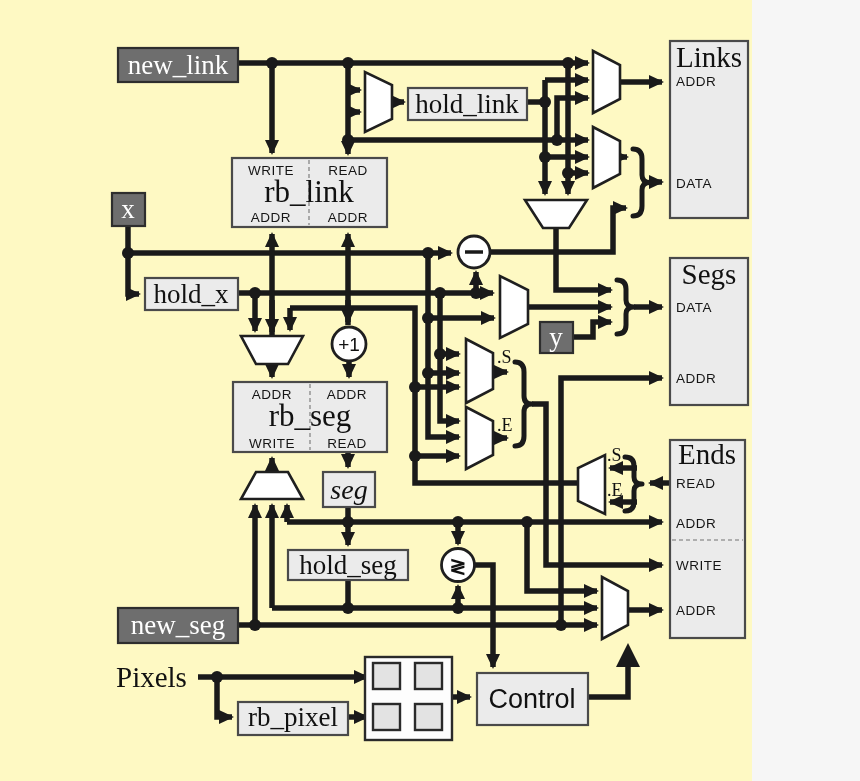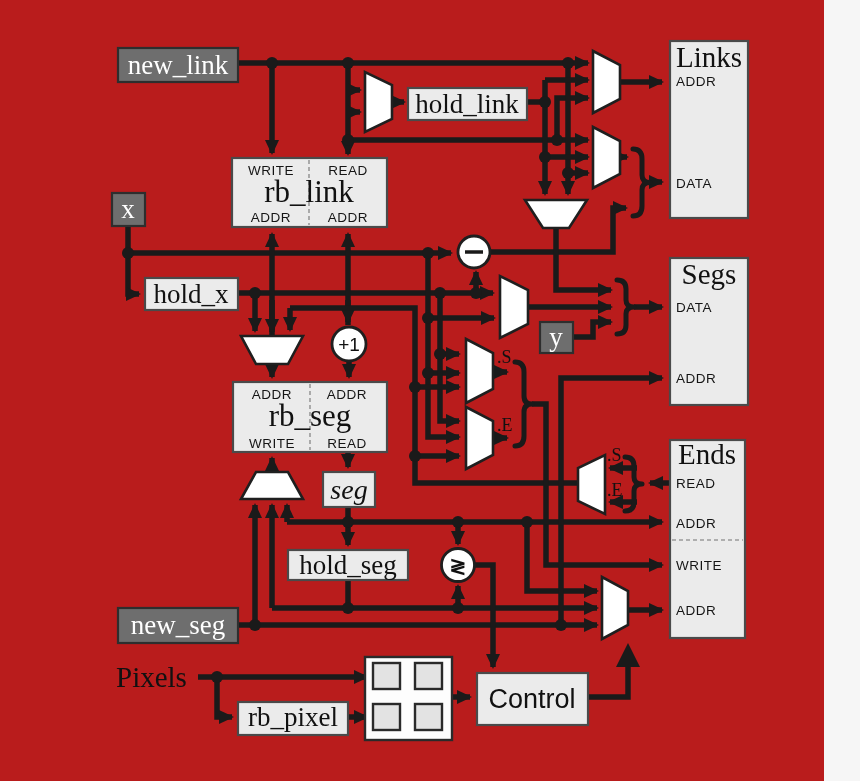--- a/index.html
+++ b/index.html
@@ -1,16 +1,16 @@
 <!DOCTYPE html>
 <html><head>
 <meta charset="utf-8">
 <style>
   html,body{margin:0;padding:0;background:#f6f6f6;}
-  .stage{width:824px;height:781px;position:relative;background:#b91c1c;overflow:hidden;}
+  .stage{width:752px;height:781px;position:relative;background:#fef9c3;overflow:hidden;}
   svg{display:block;}
   .wire{stroke:#1a1a1a;stroke-width:5.5;fill:none;}
   .boxlight{fill:#ebebeb;stroke:#4a4a4a;stroke-width:2.2;}
   .boxdark{fill:#6e6e6e;stroke:#2e2e2e;stroke-width:2.2;}
   .mux{fill:#ffffff;stroke:#1f1f1f;stroke-width:2.6;}
   .circ{fill:#ffffff;stroke:#1f1f1f;stroke-width:2.8;}
   .brace{stroke:#1a1a1a;stroke-width:5;fill:none;stroke-linecap:round;stroke-linejoin:round;}
   .dot{fill:#1a1a1a;}
   .dash{stroke:#9a9a9a;stroke-width:1.6;stroke-dasharray:4 3;fill:none;}
   .winbox{fill:#fdfdfd;stroke:#2a2a2a;stroke-width:2.4;}

